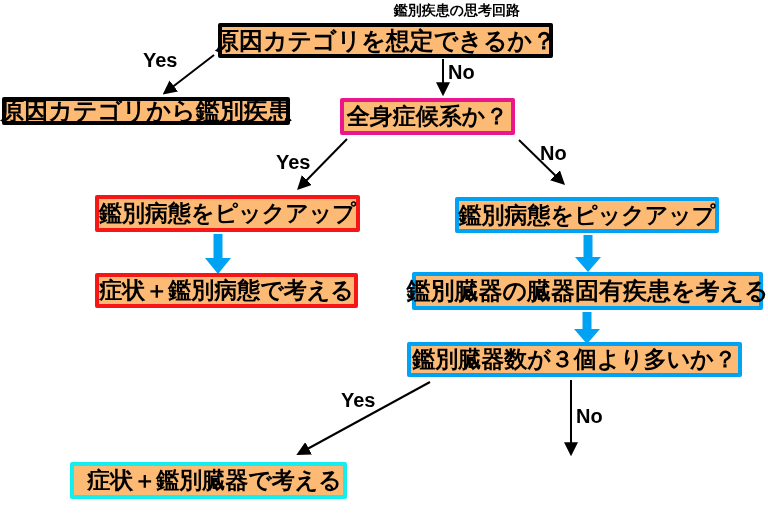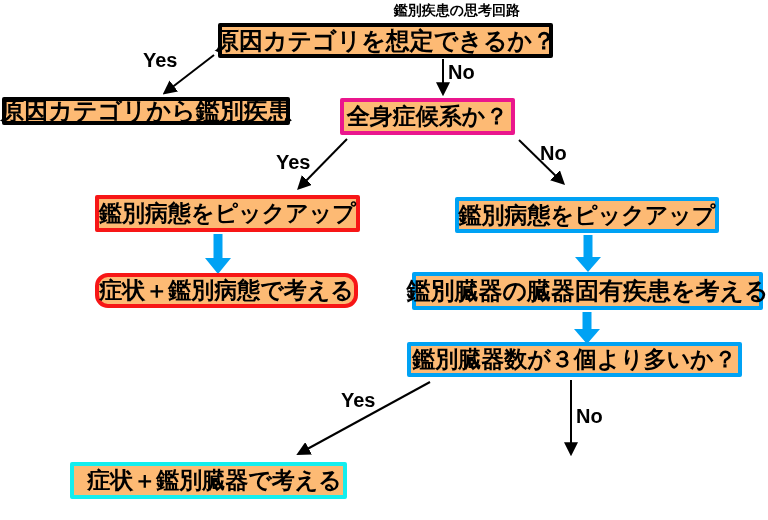--- a/index.html
+++ b/index.html
@@ -95,21 +95,21 @@
       <polygon points="574,329 600,329 587,344" fill="#00a2f4"></polygon>
     </g>
   </svg>
 
   <div class="title">鑑別疾患の思考回路</div>
 
   <div class="node n0" style="border-color: rgb(0, 0, 0);">原因カテゴリを想定できるか？</div>
   <div class="node n1" style="border-color: rgb(0, 0, 0);">原因カテゴリから鑑別疾患</div>
   <div class="node n2" style="border-color: rgb(234, 22, 141);">全身症候系か？</div>
   <div class="node n3" style="border-color: rgb(247, 22, 22);">鑑別病態をピックアップ</div>
-  <div class="node n4" style="border-color: rgb(247, 22, 22); border-radius: 13px;">症状＋鑑別病態で考える</div>
+  <div class="node n4" style="border-color: rgb(247, 22, 22);">症状＋鑑別病態で考える</div>
   <div class="node n5" style="border-color: rgb(0, 162, 244);">鑑別病態をピックアップ</div>
   <div class="node n6" style="border-color: rgb(0, 162, 244);">鑑別臓器の臓器固有疾患を考える</div>
   <div class="node n7" style="border-color: rgb(0, 162, 244);">鑑別臓器数が３個より多いか？</div>
   <div class="node n8" style="border-color: rgb(20, 238, 238);">症状＋鑑別臓器で考える</div>
 
   <div class="edge-label l0">Yes</div>
   <div class="edge-label l1">No</div>
   <div class="edge-label l2">Yes</div>
   <div class="edge-label l3">No</div>
   <div class="edge-label l7">Yes</div>

